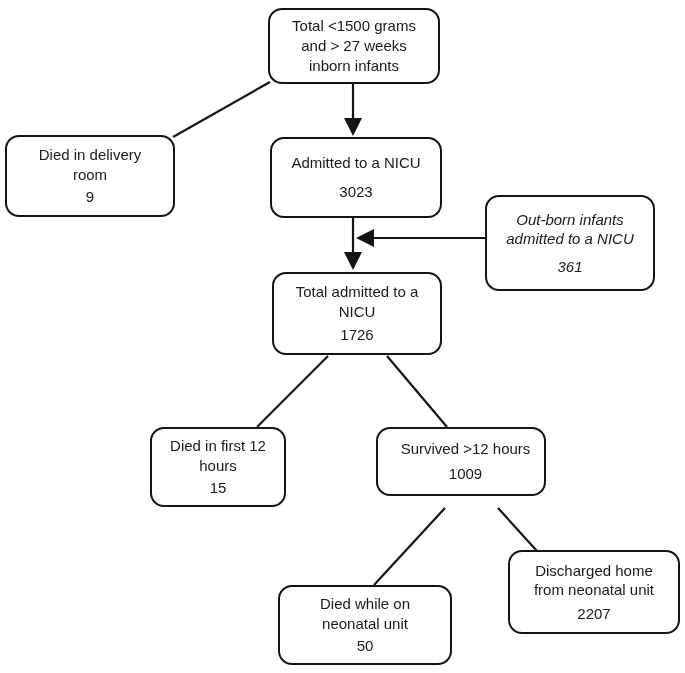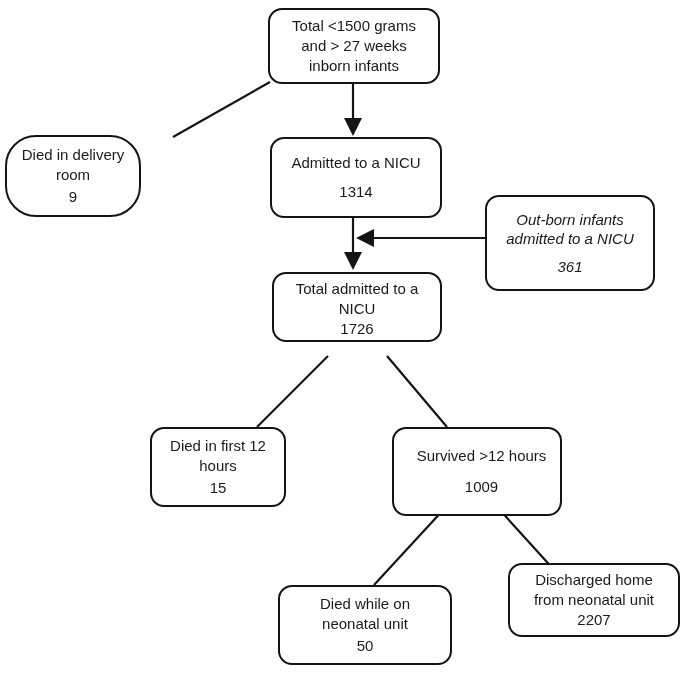--- a/index.html
+++ b/index.html
@@ -63,59 +63,59 @@
 
     <line x1="498" y1="508" x2="566" y2="583"></line>
   </svg>
 
   <div class="node" style="left:268px; top:8px; width:172px; height:76px;">
     <div class="box-label">Total &lt;1500 grams
 and &gt; 27 weeks
 inborn infants</div>
   </div>
 
-  <div class="node" style="left:5px; top:135px; width:136px; height:82px;border-radius:31px;">
+  <div class="node" style="left:5px; top:135px; width:170px; height:82px;">
     <div class="box-label">Died in delivery
 room</div>
       <div class="box-value">9</div>
   </div>
 
   <div class="node" style="left:270px; top:137px; width:172px; height:81px;">
     <div class="box-label">Admitted to a NICU</div>
-      <div class="box-value">1314</div>
+      <div class="box-value">3023</div>
   </div>
 
   <div class="node" style="left:485px; top:195px; width:170px; height:96px;font-style:italic;">
     <div class="box-label">Out-born infants
 admitted to a NICU</div>
       <div class="box-value">361</div>
   </div>
 
-  <div class="node" style="left:272px; top:272px; width:170px; height:70px;">
+  <div class="node" style="left:272px; top:272px; width:170px; height:83px;">
     <div class="box-label">Total admitted to a
 NICU</div>
       <div class="box-value">1726</div>
   </div>
 
   <div class="node" style="left:150px; top:427px; width:136px; height:80px;">
     <div class="box-label">Died in first 12
 hours</div>
       <div class="box-value">15</div>
   </div>
 
-  <div class="node" style="left:392px; top:427px; width:170px; height:89px;padding-left:17px;">
+  <div class="node" style="left:376px; top:427px; width:170px; height:69px;padding-left:17px;">
     <div class="box-label">Survived &gt;12 hours</div>
       <div class="box-value">1009</div>
   </div>
 
   <div class="node" style="left:278px; top:585px; width:174px; height:80px;align-items:center;">
     <div class="box-label">Died while on
 neonatal unit</div>
       <div class="box-value">50</div>
   </div>
 
-  <div class="node" style="left:508px; top:563px; width:172px; height:74px;">
+  <div class="node" style="left:508px; top:550px; width:172px; height:84px;">
     <div class="box-label">Discharged home
 from neonatal unit</div>
       <div class="box-value">2207</div>
   </div>
 
 </div>
 
 </body></html>

